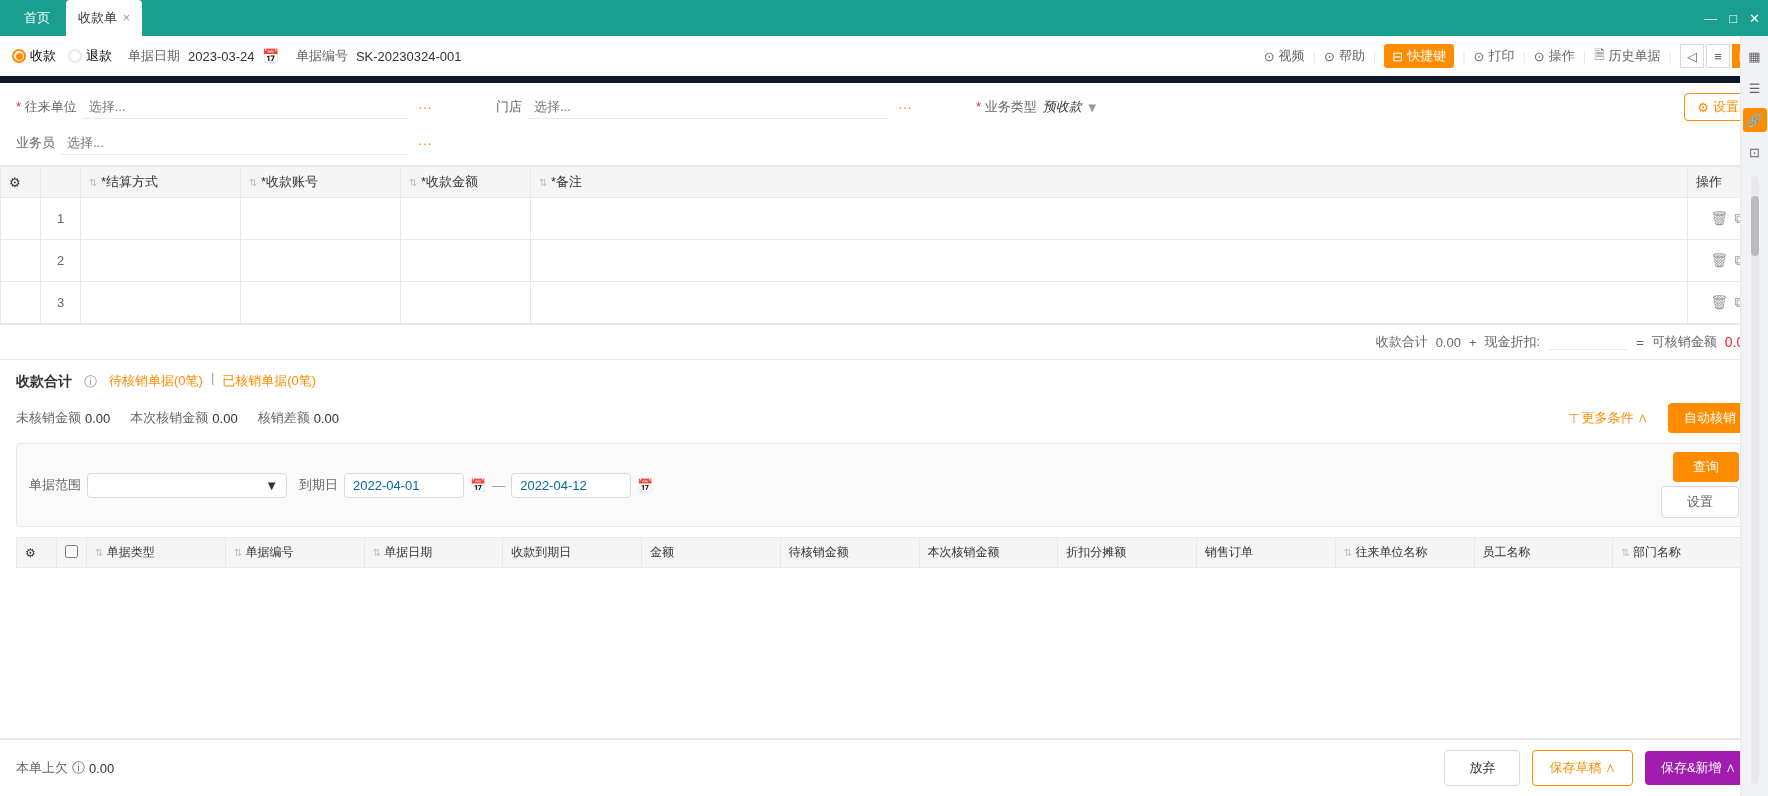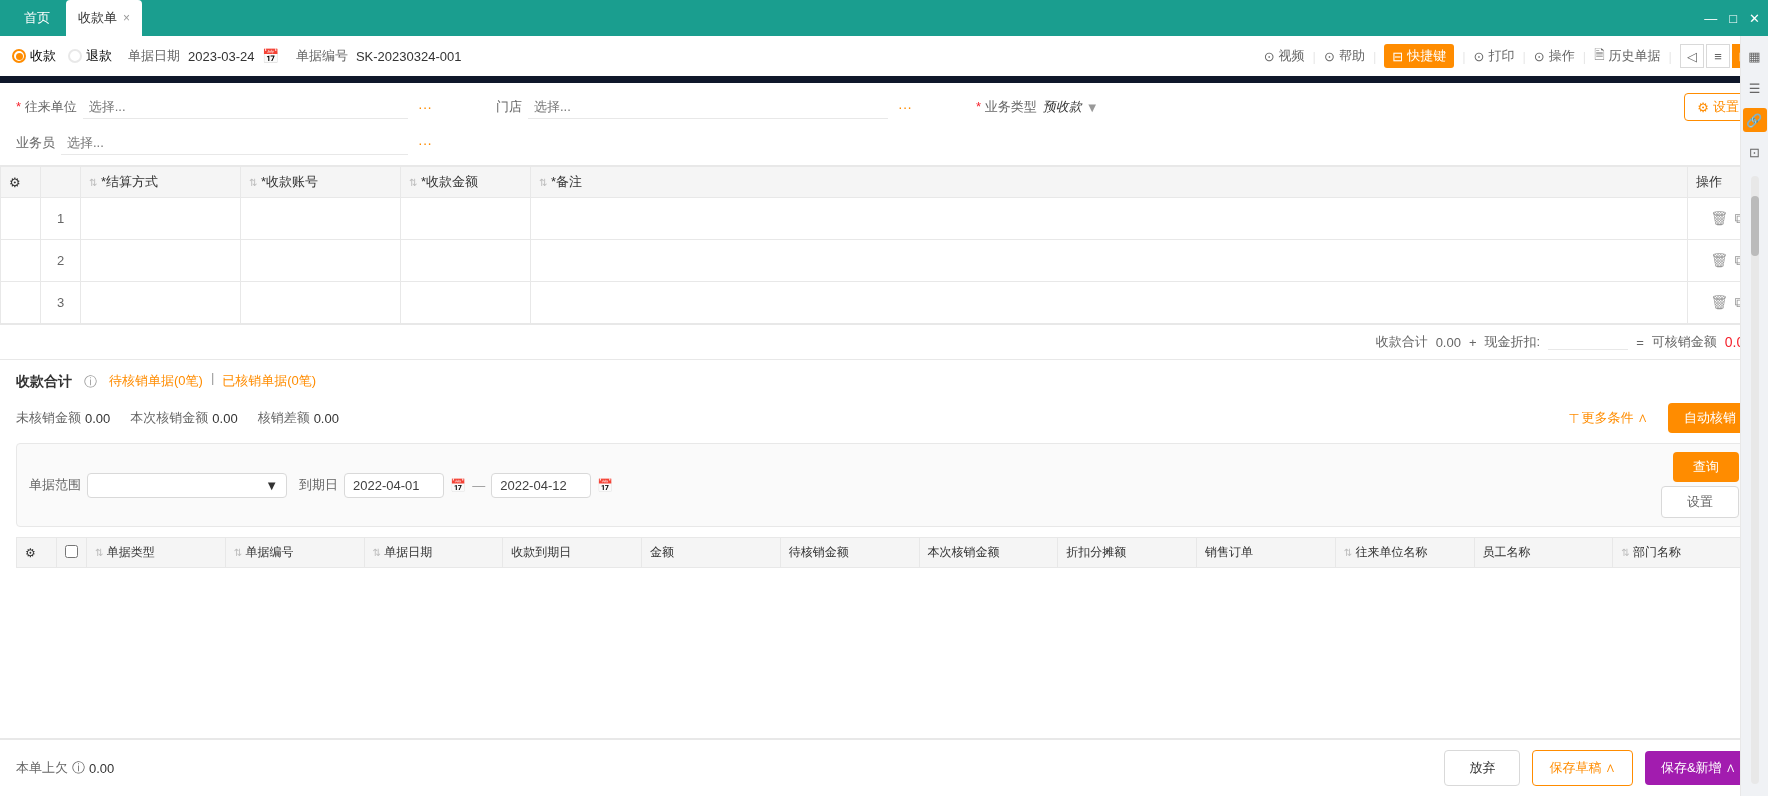--- a/index.html
+++ b/index.html
@@ -284,24 +284,24 @@
       cursor: pointer;
       display: flex;
       align-items: center;
       gap: 6px;
       min-width: 200px;
     }
     .filter-input {
       border: 1px solid #d9d9d9;
       border-radius: 4px;
       padding: 4px 8px;
-      color: #404040;
-      background: #fff;
-      font-size: 13px;
-      width: 100px;
+      color: #0369a1;
+      background: #fff;
+      font-size: 13px;
+      width: 120px;
     }
     .filter-spacer { flex: 1; }
     .query-btn {
       background: #ff8c00;
       color: #fff;
       border: none;
       padding: 6px 20px;
       border-radius: 4px;
       cursor: pointer;
       font-size: 13px;

